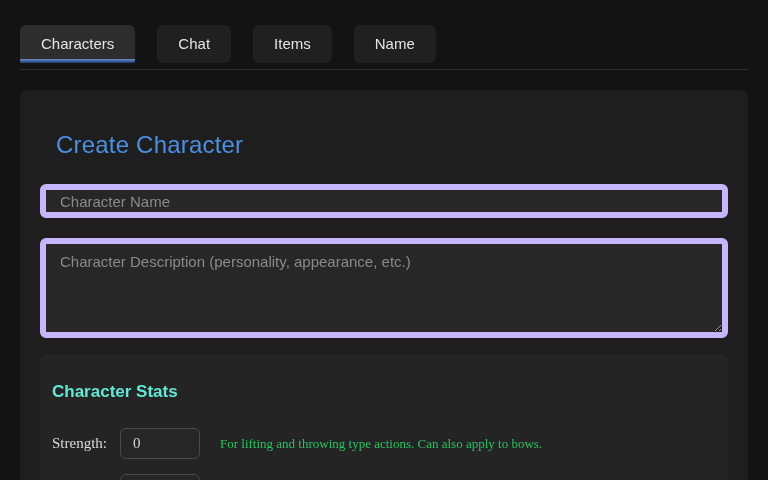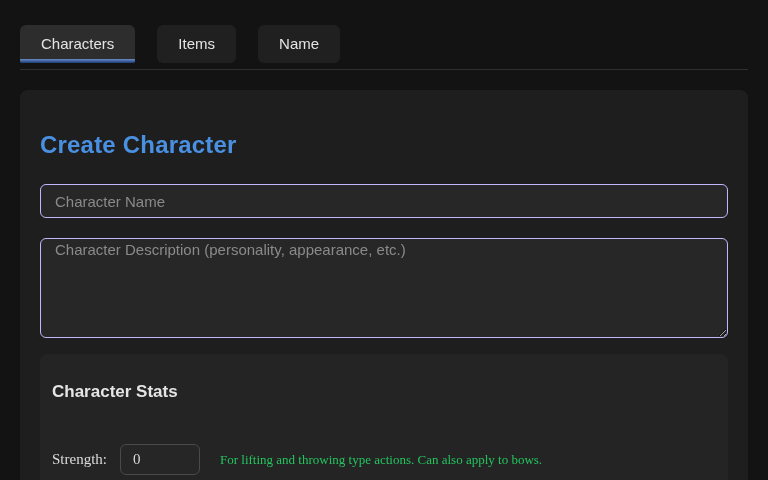--- a/index.html
+++ b/index.html
@@ -51,67 +51,67 @@
 
   
   .card {
     box-sizing: border-box;
     margin: 20px 20px 0 20px;
     background: #1e1e1e;
     border-radius: 8px;
     padding: 0 20px 60px 20px;
   }
   .page-title {
-    margin: 0;
+    margin: 16px;
     padding-top: 41px;
     font-size: 24px;
-    font-weight: bold;
+    font-weight: normal;
     color: #4a90e2;
     letter-spacing: 0.2px;
   }
 
   .text-input, .desc-input {
     display: block;
     width: 100%;
     box-sizing: border-box;
     background: #272727;
-    border: 1px solid #c4b5fd;
+    border: 6px solid #c4b5fd;
     border-radius: 6px;
     color: #e6e6e6;
     font-size: 15px;
     font-family: inherit;
   }
   .text-input {
     height: 34px;
     margin-top: 25px;
     padding: 0 14px;
   }
   .desc-input {
     height: 100px;
     margin-top: 20px;
-    padding: 2px 14px;
+    padding: 9px 14px;
     resize: vertical;
   }
   .text-input::placeholder, .desc-input::placeholder {
     color: #8a8a8a;
     opacity: 1;
   }
 
   
   .stats-panel {
     margin-top: 16px;
     background: #242424;
     border-radius: 8px;
     padding: 28px 12px 24px 12px;
   }
   .stats-title {
-    margin: 0 0 42px 0;
+    margin: 0 0 26px 0;
     font-size: 17px;
     font-weight: bold;
-    color: #e5e5e5;
+    color: #5eead4;
   }
   .stat-row {
     display: flex;
     align-items: center;
     font-family: Liberation Serif, serif;
   }
   .stat-row + .stat-row { margin-top: 15px; }
   .stat-label {
     flex: none;
     width: 68px;
@@ -139,20 +139,23 @@
 </style>
 </head>
 <body>
 
 <nav class="tabbar">
   <button class="tab active">
     <span>Characters</span>
     <span class="tab-underline"></span>
   </button>
   <button class="tab">
+    <span>Chat</span>
+  </button>
+  <button class="tab">
     <span>Items</span>
   </button>
   <button class="tab">
     <span>Name</span>
   </button>
 </nav>
 
 <hr class="divider">
 
 <main class="card">

